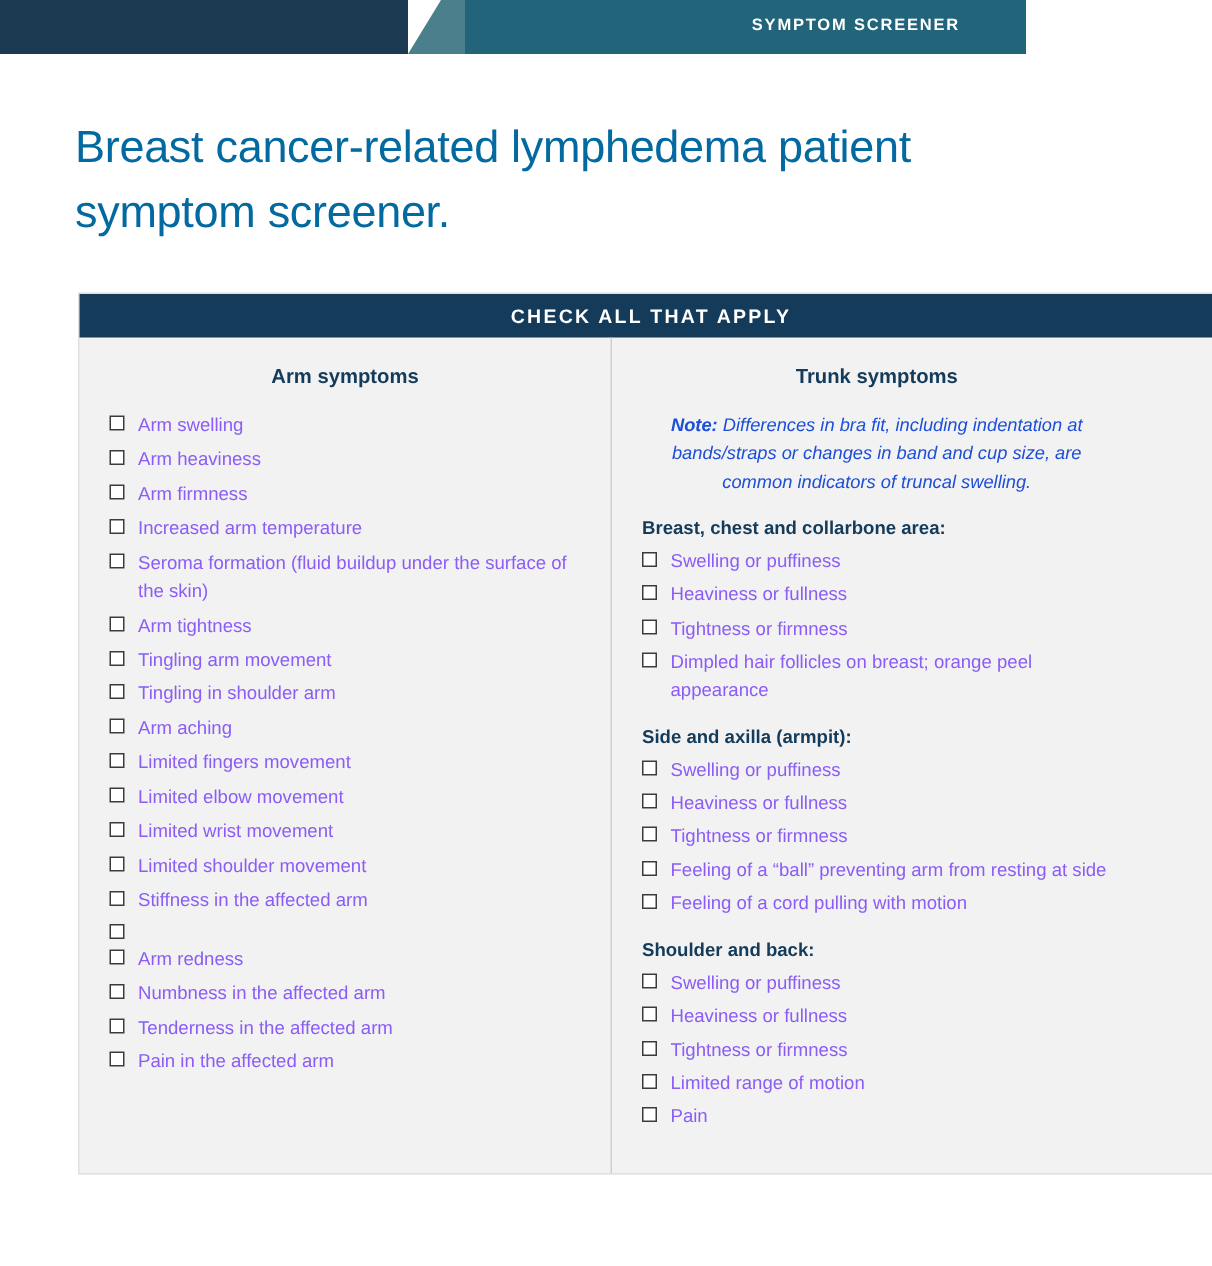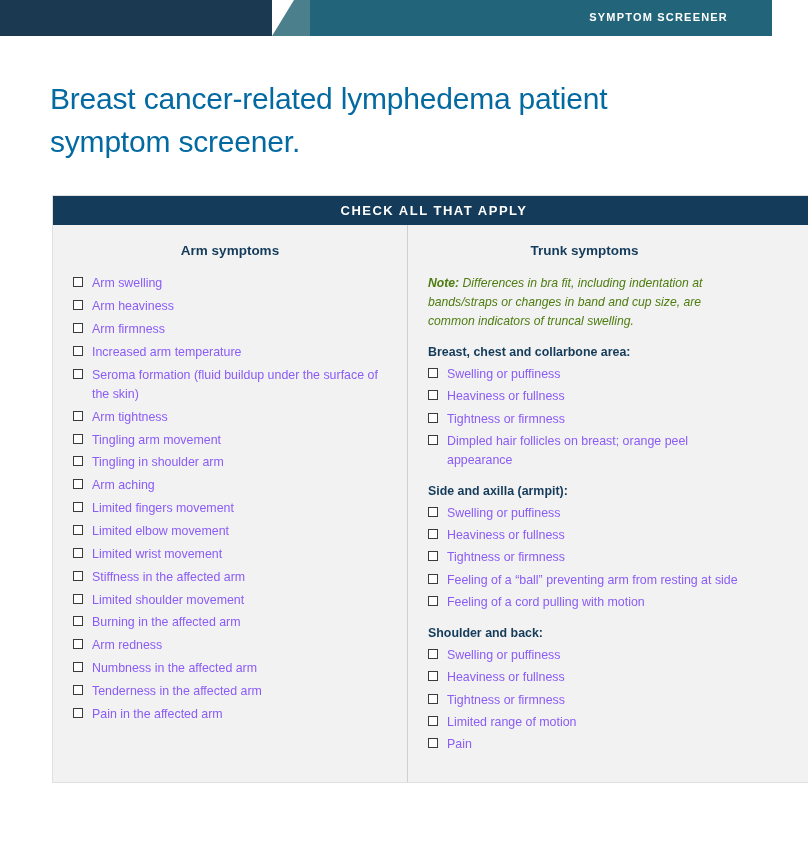--- a/index.html
+++ b/index.html
@@ -8,21 +8,21 @@
     padding: 0;
     width: 808px;
     height: 844px;
     background: #ffffff;
     font-family: "Liberation Sans", sans-serif;
   }
 
   
   .banner {
     position: relative;
-    width: 772px;
+    width: 684px;
     height: 36px;
     background: #ffffff;
     overflow: hidden;
   }
   .banner-dark {
     position: absolute;
     left: 0; top: 0;
     width: 272px; height: 36px;
     background: #1b3a52;
   }
@@ -122,26 +122,27 @@
   }
   .item-label {
     color: #8b5cf6;
     font-size: 12.4px;
     line-height: 1.52;
   }
   .left-list { margin-left: 22px; }
   .left-list .item-label { line-height: 1.56; }
 
   .note {
-    color: #4d7c0f;
+    color: #1d4ed8;
     font-size: 12.2px;
     font-style: italic;
     font-weight: bold;
     line-height: 1.55;
     margin: 0 0 14px 0;
+    text-align: center;
   }
   .note .note-body { font-weight: normal; }
 
   .subhead {
     color: #143b5a;
     font-size: 12.4px;
     font-weight: bold;
     margin: 0 0 6px 0;
   }
   .group { margin-bottom: 14px; }
@@ -210,29 +211,28 @@
         <li>
             <span class="box"></span>
             <span class="item-label">Limited elbow movement</span>
           </li>
         <li>
             <span class="box"></span>
             <span class="item-label">Limited wrist movement</span>
           </li>
         <li>
             <span class="box"></span>
+            <span class="item-label">Limited shoulder movement</span>
+          </li>
+        <li>
+            <span class="box"></span>
             <span class="item-label">Stiffness in the affected arm</span>
           </li>
         <li>
             <span class="box"></span>
-            <span class="item-label">Limited shoulder movement</span>
-          </li>
-        <li>
-            <span class="box"></span>
-            <span class="item-label">Burning in the affected arm</span>
           </li>
         <li>
             <span class="box"></span>
             <span class="item-label">Arm redness</span>
           </li>
         <li>
             <span class="box"></span>
             <span class="item-label">Numbness in the affected arm</span>
           </li>
         <li>

